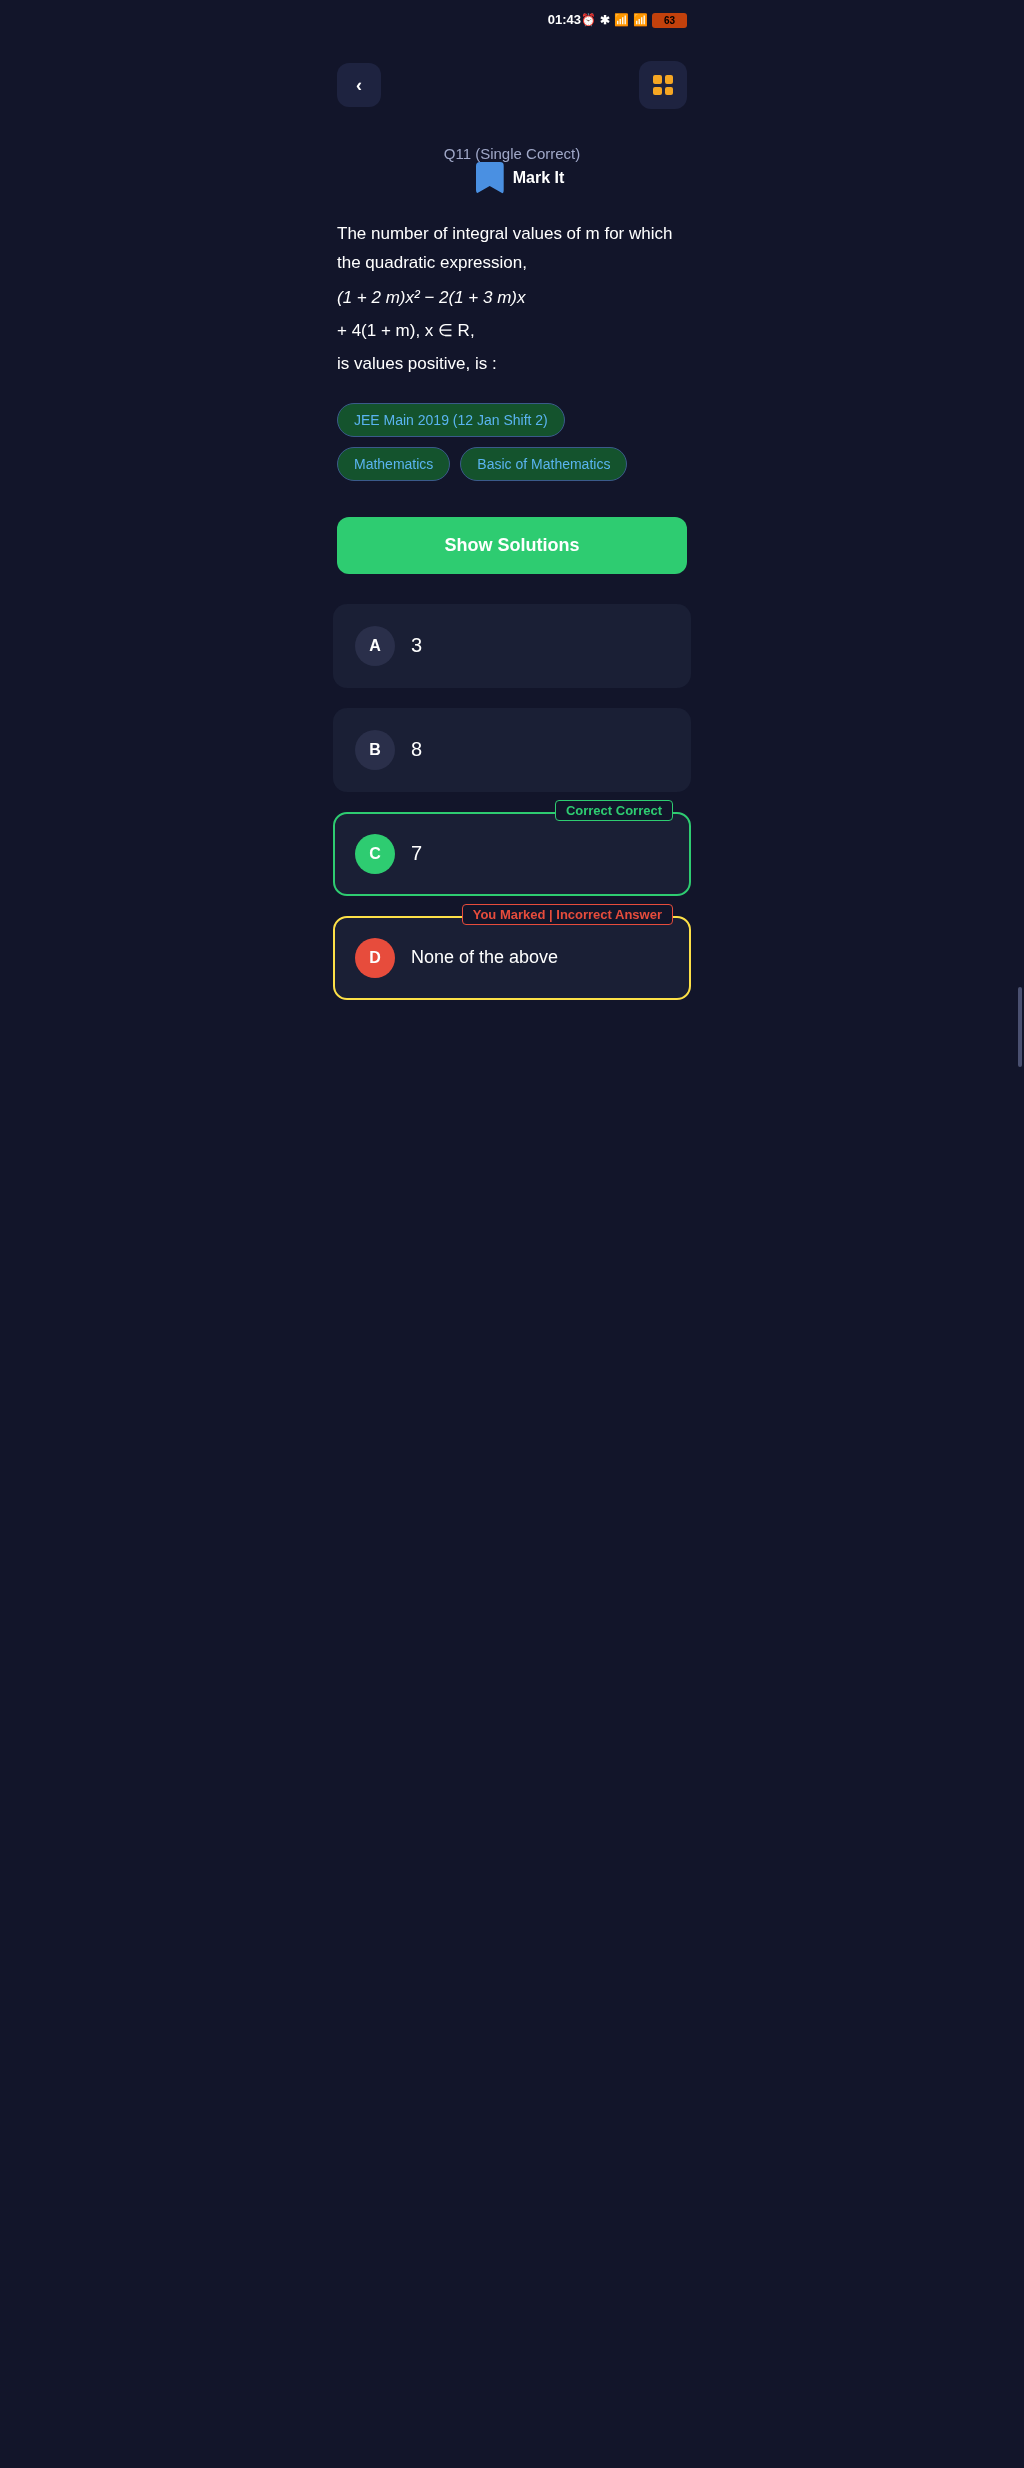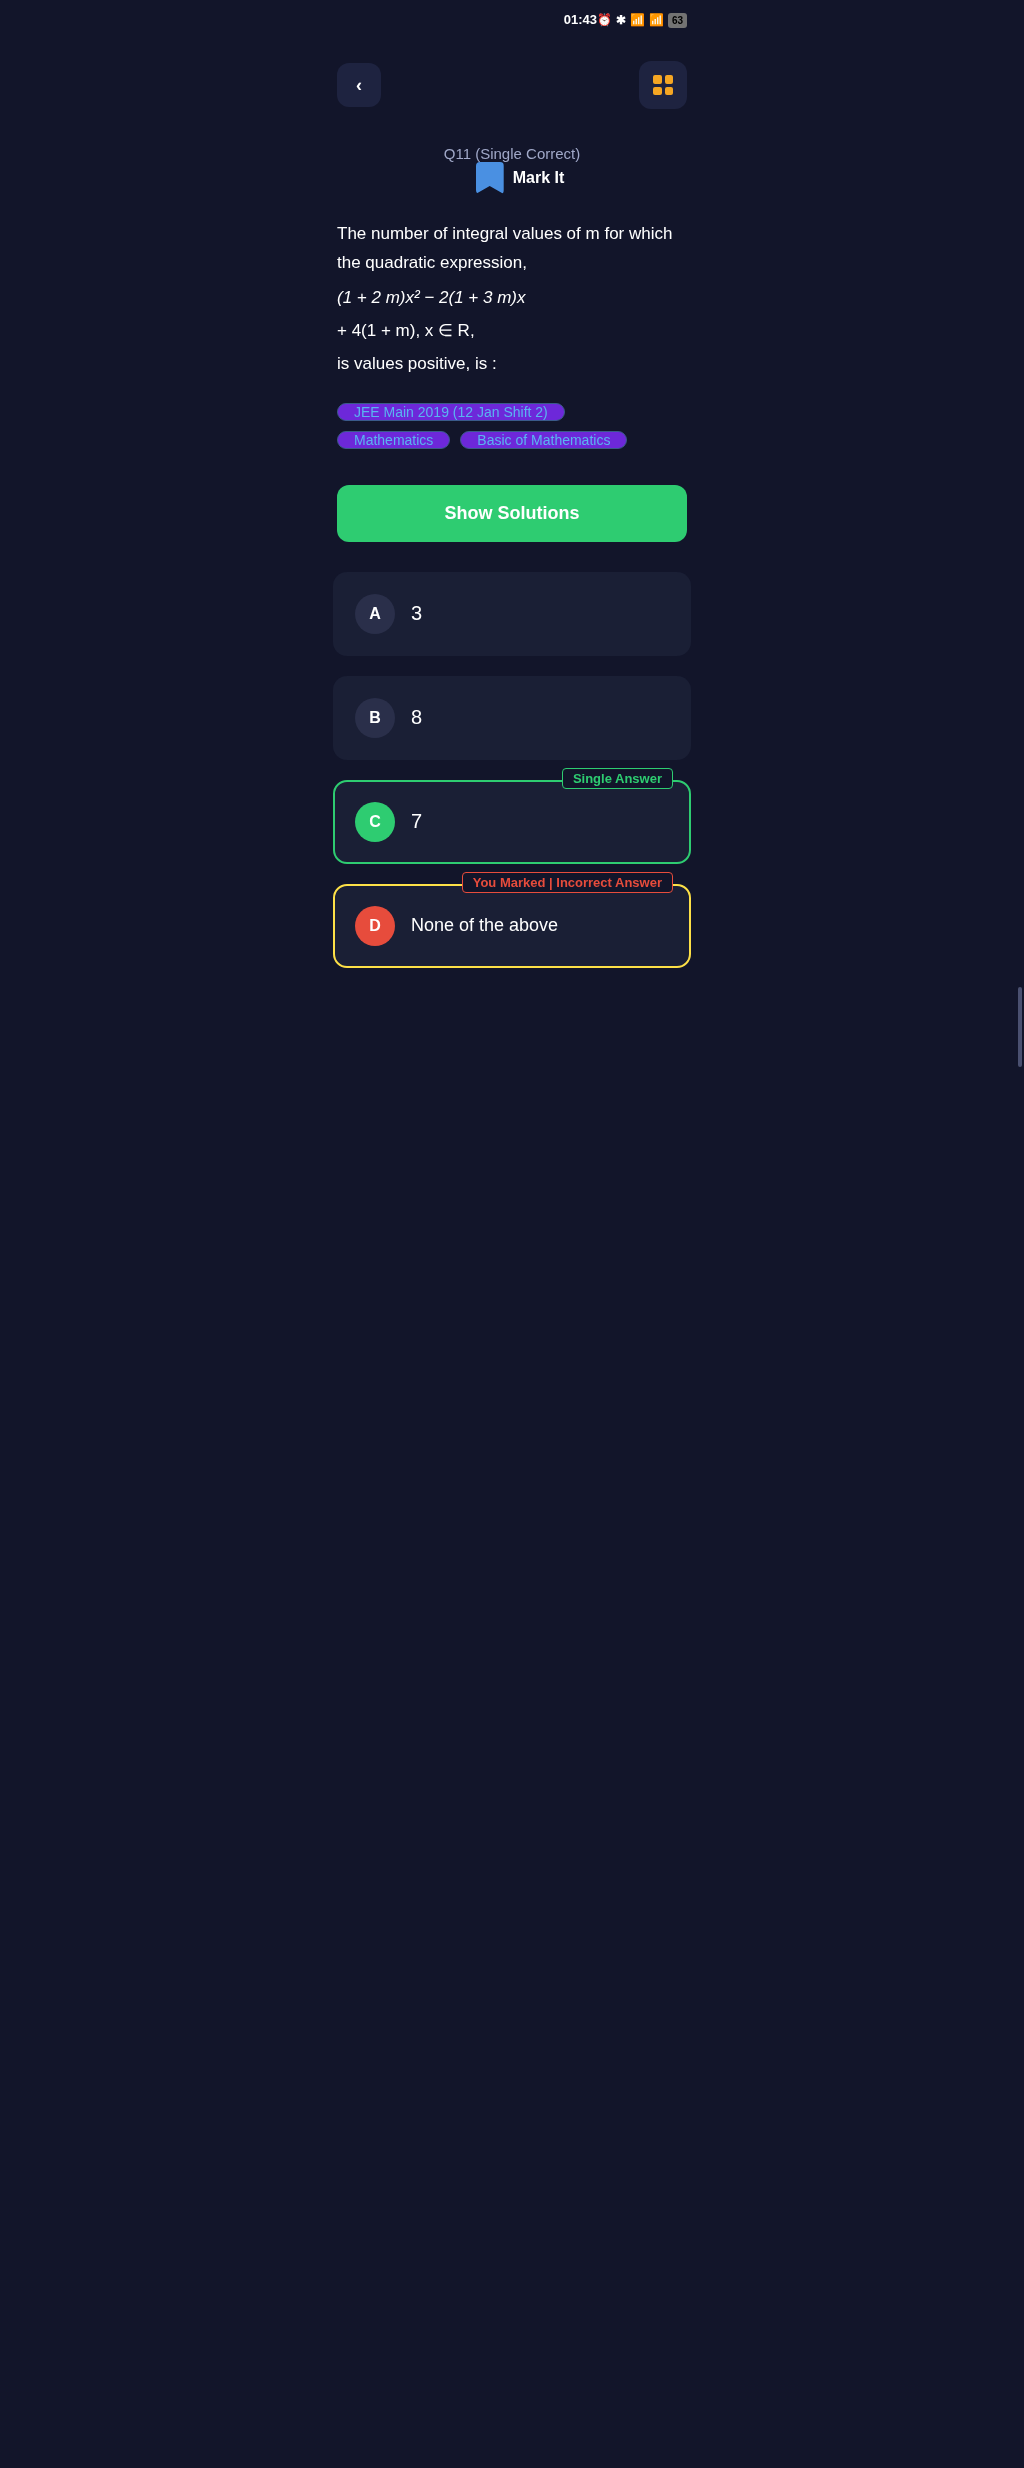--- a/index.html
+++ b/index.html
@@ -25,25 +25,25 @@
     }
 
     .status-icons {
       display: flex;
       align-items: center;
       gap: 4px;
       font-size: 12px;
     }
 
     .battery-badge {
-      background: #737373;
+      background: #c2410c;
       color: #000;
       font-size: 10px;
       font-weight: 700;
-      padding: 2px 4px;
+      padding: 2px 12px;
       border-radius: 3px;
     }
 
     .top-bar {
       display: flex;
       justify-content: space-between;
       align-items: center;
       padding: 16px 20px;
       margin-top: 10px;
     }
@@ -152,25 +152,25 @@
       gap: 10px;
     }
 
     .tag-row {
       display: flex;
       flex-wrap: wrap;
       gap: 10px;
     }
 
     .tag {
-      background: #6d28d9;
+      background: #14532d;
       border: 1.5px solid #3a5a8a;
       color: #5ab4f0;
       border-radius: 20px;
-      padding: 0 16px;
+      padding: 8px 16px;
       font-size: 14px;
       font-weight: 500;
       cursor: pointer;
     }
 
     .show-solutions-btn {
       display: block;
       margin: 20px 20px 30px;
       width: calc(100% - 40px);
       background: #2ecc71;
@@ -348,21 +348,21 @@
   </div>
 
   <div class="option-card">
     <div class="option-circle default">
       <span>B</span>
     </div>
     <span class="option-value">8</span>
   </div>
 
   <div class="option-card correct">
-    <div class="answer-badge correct-answer-badge">Single Answer</div>
+    <div class="answer-badge correct-answer-badge">Correct Correct</div>
     <div class="option-circle correct-circle">
       <span>C</span>
     </div>
     <span class="option-value">7</span>
   </div>
 
   <div class="option-card incorrect">
     <div class="answer-badge incorrect-answer-badge">You Marked | Incorrect Answer</div>
     <div class="option-circle incorrect-circle">
       <span>D</span>

